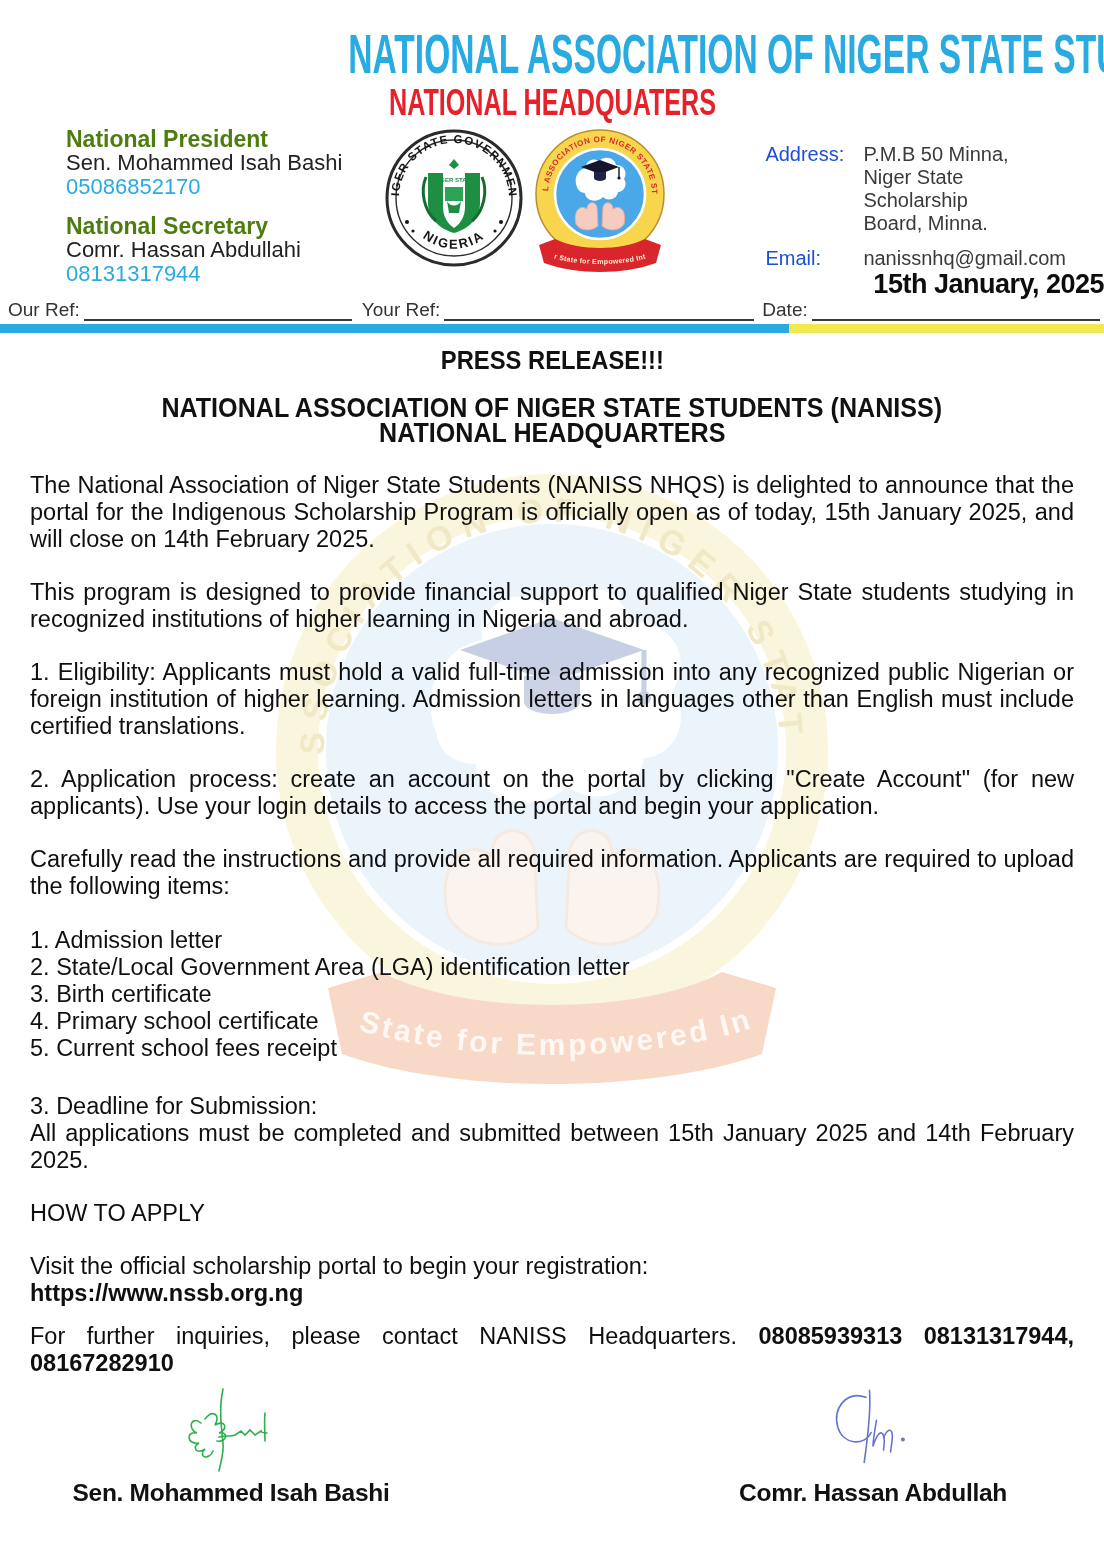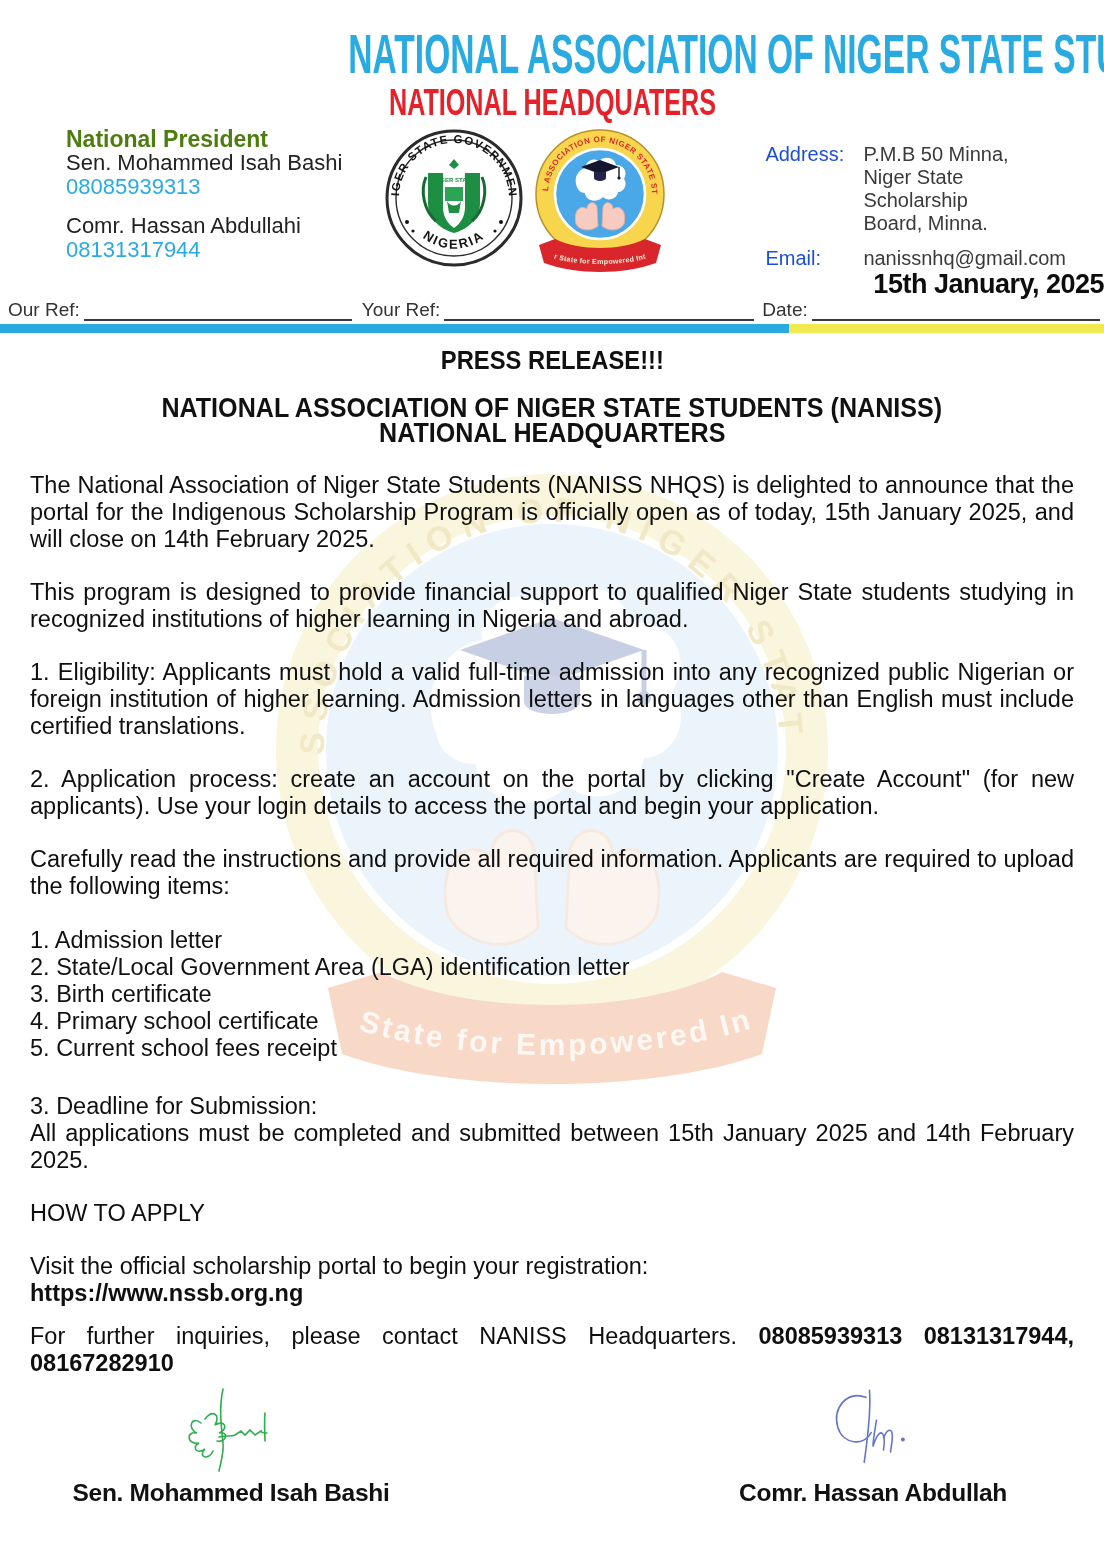--- a/index.html
+++ b/index.html
@@ -99,23 +99,24 @@
     </div>
     <div class="lh-sub">
       <span class="condense" style="--sx:.68">NATIONAL HEADQUATERS</span>
     </div>
 
     <div class="info-row">
       <div class="officials">
         <div class="off-block">
           <div class="off-label">National President</div>
           <div class="off-name">Sen. Mohammed Isah Bashi</div>
-          <div class="off-phone">08085939313</div>
+          <div class="off-phone">05086852170</div>
         </div>
         <div class="off-block">
+          <div class="off-label">National Secretary</div>
           <div class="off-name">Comr. Hassan Abdullahi</div>
           <div class="off-phone">08131317944</div>
         </div>
       </div>
 
       <div class="logos">
 
         <svg width="142" height="142" viewBox="0 0 142 142">
           <circle cx="71" cy="71" r="67" fill="#FFFFFF" stroke="#2b2b2b" stroke-width="3"></circle>
           <circle cx="71" cy="71" r="58" fill="#FFFFFF" stroke="#2b2b2b" stroke-width="1.4"></circle>

